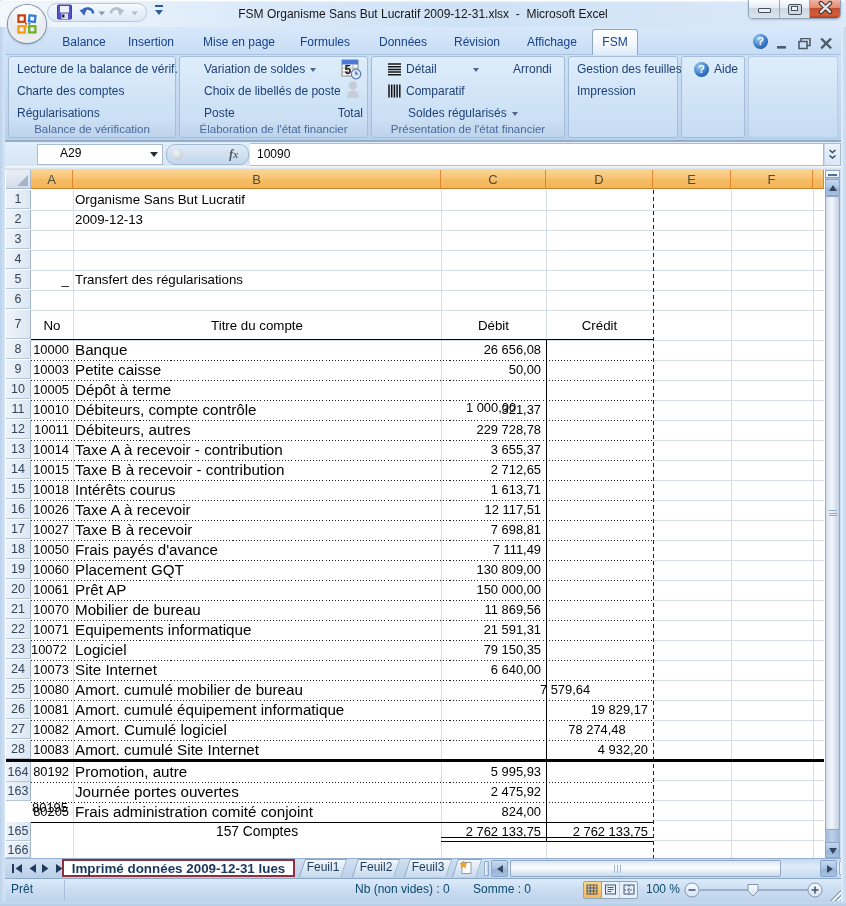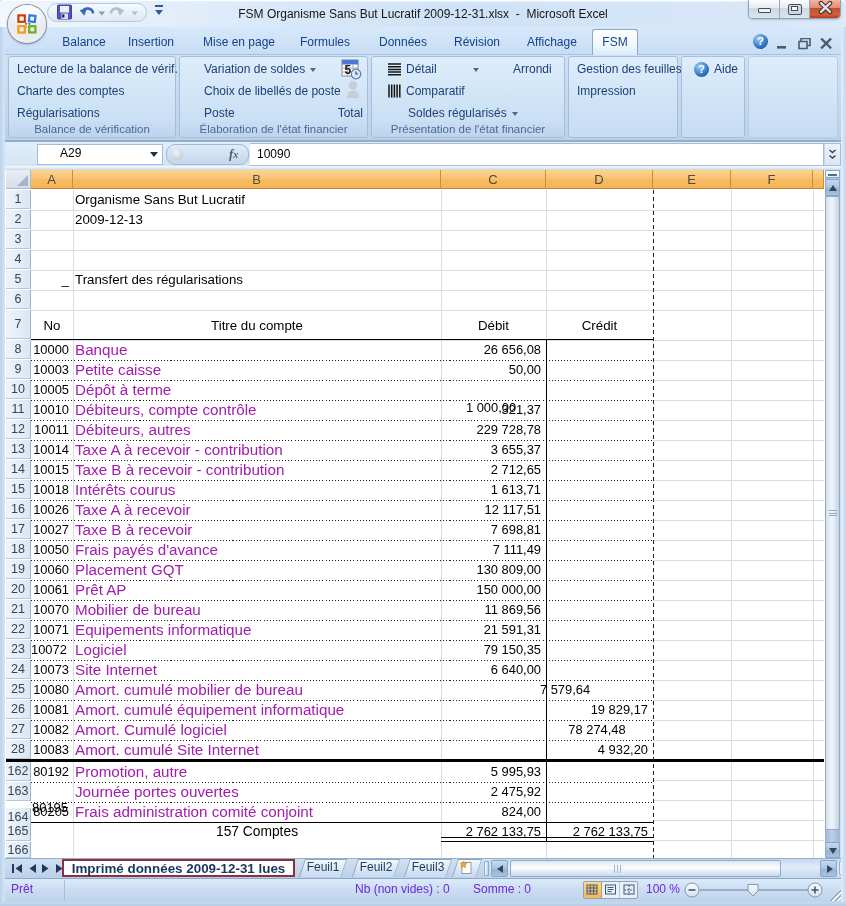--- a/index.html
+++ b/index.html
@@ -53,38 +53,38 @@
 #selall .tri{position:absolute;right:2px;bottom:2px;width:0;height:0;border-left:11px solid transparent;border-bottom:11px solid #a7b4c6}
 .rh{position:absolute;left:6px;width:25px;text-align:center;font-size:12.5px;color:#32465c;
  background:linear-gradient(90deg,#eff4fa,#dce6f2);border-right:1px solid #9fb3c9;border-bottom:1px solid #b7c7da}
 .gv{position:absolute;width:1px;background:#d6dde9}
 .gh{position:absolute;height:1px;background:#d6dde9}
 .dot{position:absolute;height:1px;background-image:repeating-linear-gradient(90deg,#1a1a1a 0,#1a1a1a 1.05px,transparent 1.05px,transparent 3.1px)}
 .solid{position:absolute;background:#000}
 .dashv{position:absolute;width:1.2px;background-image:repeating-linear-gradient(180deg,#222 0,#222 4px,transparent 4px,transparent 7px)}
 .ct{position:absolute;font-size:13.3px;color:#000;height:20px;line-height:20px;white-space:nowrap}
 .num{position:absolute;font-size:12.9px;color:#000;height:20px;line-height:20px;white-space:nowrap}
-.bt{position:absolute;font-size:15.2px;color:#a21caf;height:20px;line-height:19.5px;white-space:nowrap}
+.bt{position:absolute;font-size:15.2px;color:#000000;height:20px;line-height:19.5px;white-space:nowrap}
 
 #vsb{left:825px;top:170px;width:15px;height:689px;background:linear-gradient(90deg,#9db6d7,#bdd0e8 45%,#9db6d7)}
 .sbtn{position:absolute;background:linear-gradient(#c6d9ee,#aac4e2 50%,#93b2d8 51%,#a8c2e0);border:1px solid #8aa6c8;border-radius:2px}
 .arrup{position:absolute;width:0;height:0;border-left:4.5px solid transparent;border-right:4.5px solid transparent;border-bottom:6px solid #33475e}
 .arrdn{position:absolute;width:0;height:0;border-left:4.5px solid transparent;border-right:4.5px solid transparent;border-top:6px solid #33475e}
 .thumb{position:absolute;border:1px solid #90a9c6;border-radius:2px;background:linear-gradient(90deg,#d5e0ed,#f2f6fa 45%,#c3d2e4)}
 
 #tabbar{left:5px;top:858px;width:836px;height:20px;border-top:1px solid #94afd0;background:linear-gradient(#d0e0f2,#bbcfe7)}
 .stab{position:absolute;top:859px;height:18px;line-height:17px;font-size:12px;color:#1e3c5c;text-align:center;
  background:#8aa5c2;clip-path:polygon(6px 0,100% 0,calc(100% - 6px) 100%,0 100%)}
 .stab i{position:absolute;left:1px;top:1px;right:1px;bottom:0;font-style:normal;
  background:linear-gradient(#f2f8fd,#d7e5f3 60%,#c9dbee);clip-path:polygon(5.5px 0,100% 0,calc(100% - 5.5px) 100%,0 100%)}
 #atab{position:absolute;left:62px;top:859px;width:233px;height:18px;line-height:16px;font-size:13.4px;font-weight:bold;color:#17375e;
  text-align:center;background:#fff;border:2px solid #8e2f3e}
 
 #sbar{left:5px;top:878px;width:836px;height:24px;border-top:1px solid #8da9c9;background:linear-gradient(#dcebfb,#cadcf1 50%,#bed3ea)}
-.st{position:absolute;font-size:12px;color:#6d28d9;top:882px}
+.st{position:absolute;font-size:12px;color:#0c4a6e;top:882px}
 </style></head>
 <body>
   <div class="abs" id="titlebar"></div>
   <div class="abs" id="titletxt">FSM Organisme Sans But Lucratif 2009-12-31.xlsx&nbsp; -&nbsp; Microsoft Excel</div>
   <div class="abs" id="winbtns">
     <div class="wb">
       <div style="position:absolute;left:9px;top:8px;width:13px;height:4.5px;background:#eef2f5;border:1px solid #454f59;border-radius:1px"></div>
     </div>
     <div class="wb">
       <div style="position:absolute;left:8px;top:3.5px;width:14px;height:11px;border:1.6px solid #454f59;border-radius:2px;background:#cfd9e2">
@@ -242,21 +242,21 @@
 <div class="rh" style="top:600px;height:19px;line-height:19px">21</div>
 <div class="rh" style="top:620px;height:19px;line-height:19px">22</div>
 <div class="rh" style="top:640px;height:19px;line-height:19px">23</div>
 <div class="rh" style="top:660px;height:19px;line-height:19px">24</div>
 <div class="rh" style="top:680px;height:19px;line-height:19px">25</div>
 <div class="rh" style="top:700px;height:19px;line-height:19px">26</div>
 <div class="rh" style="top:720px;height:19px;line-height:19px">27</div>
 <div class="rh" style="top:740px;height:19px;line-height:19px">28</div>
 <div class="rh" style="top:762px;height:19px;line-height:19px">162</div>
 <div class="rh" style="top:782px;height:19px;line-height:19px">163</div>
-<div class="rh" style="top:808px;height:19px;line-height:19px">164</div>
+<div class="rh" style="top:763px;height:19px;line-height:19px">164</div>
 <div class="rh" style="top:822px;height:19px;line-height:19px">165</div>
 <div class="rh" style="top:842px;height:16px;line-height:16px">166</div>
   <div class="gv" style="left:73px;top:190px;height:669px"></div>
 <div class="gv" style="left:441px;top:190px;height:669px"></div>
 <div class="gv" style="left:731px;top:190px;height:669px"></div>
 <div class="gv" style="left:813px;top:190px;height:669px"></div>
 <div class="gv" style="left:546px;top:190px;height:149px"></div>
 <div class="gv" style="left:546px;top:842px;height:17px"></div>
 <div class="gh" style="left:31px;top:210px;width:793px"></div>
 <div class="gh" style="left:31px;top:230px;width:793px"></div>

